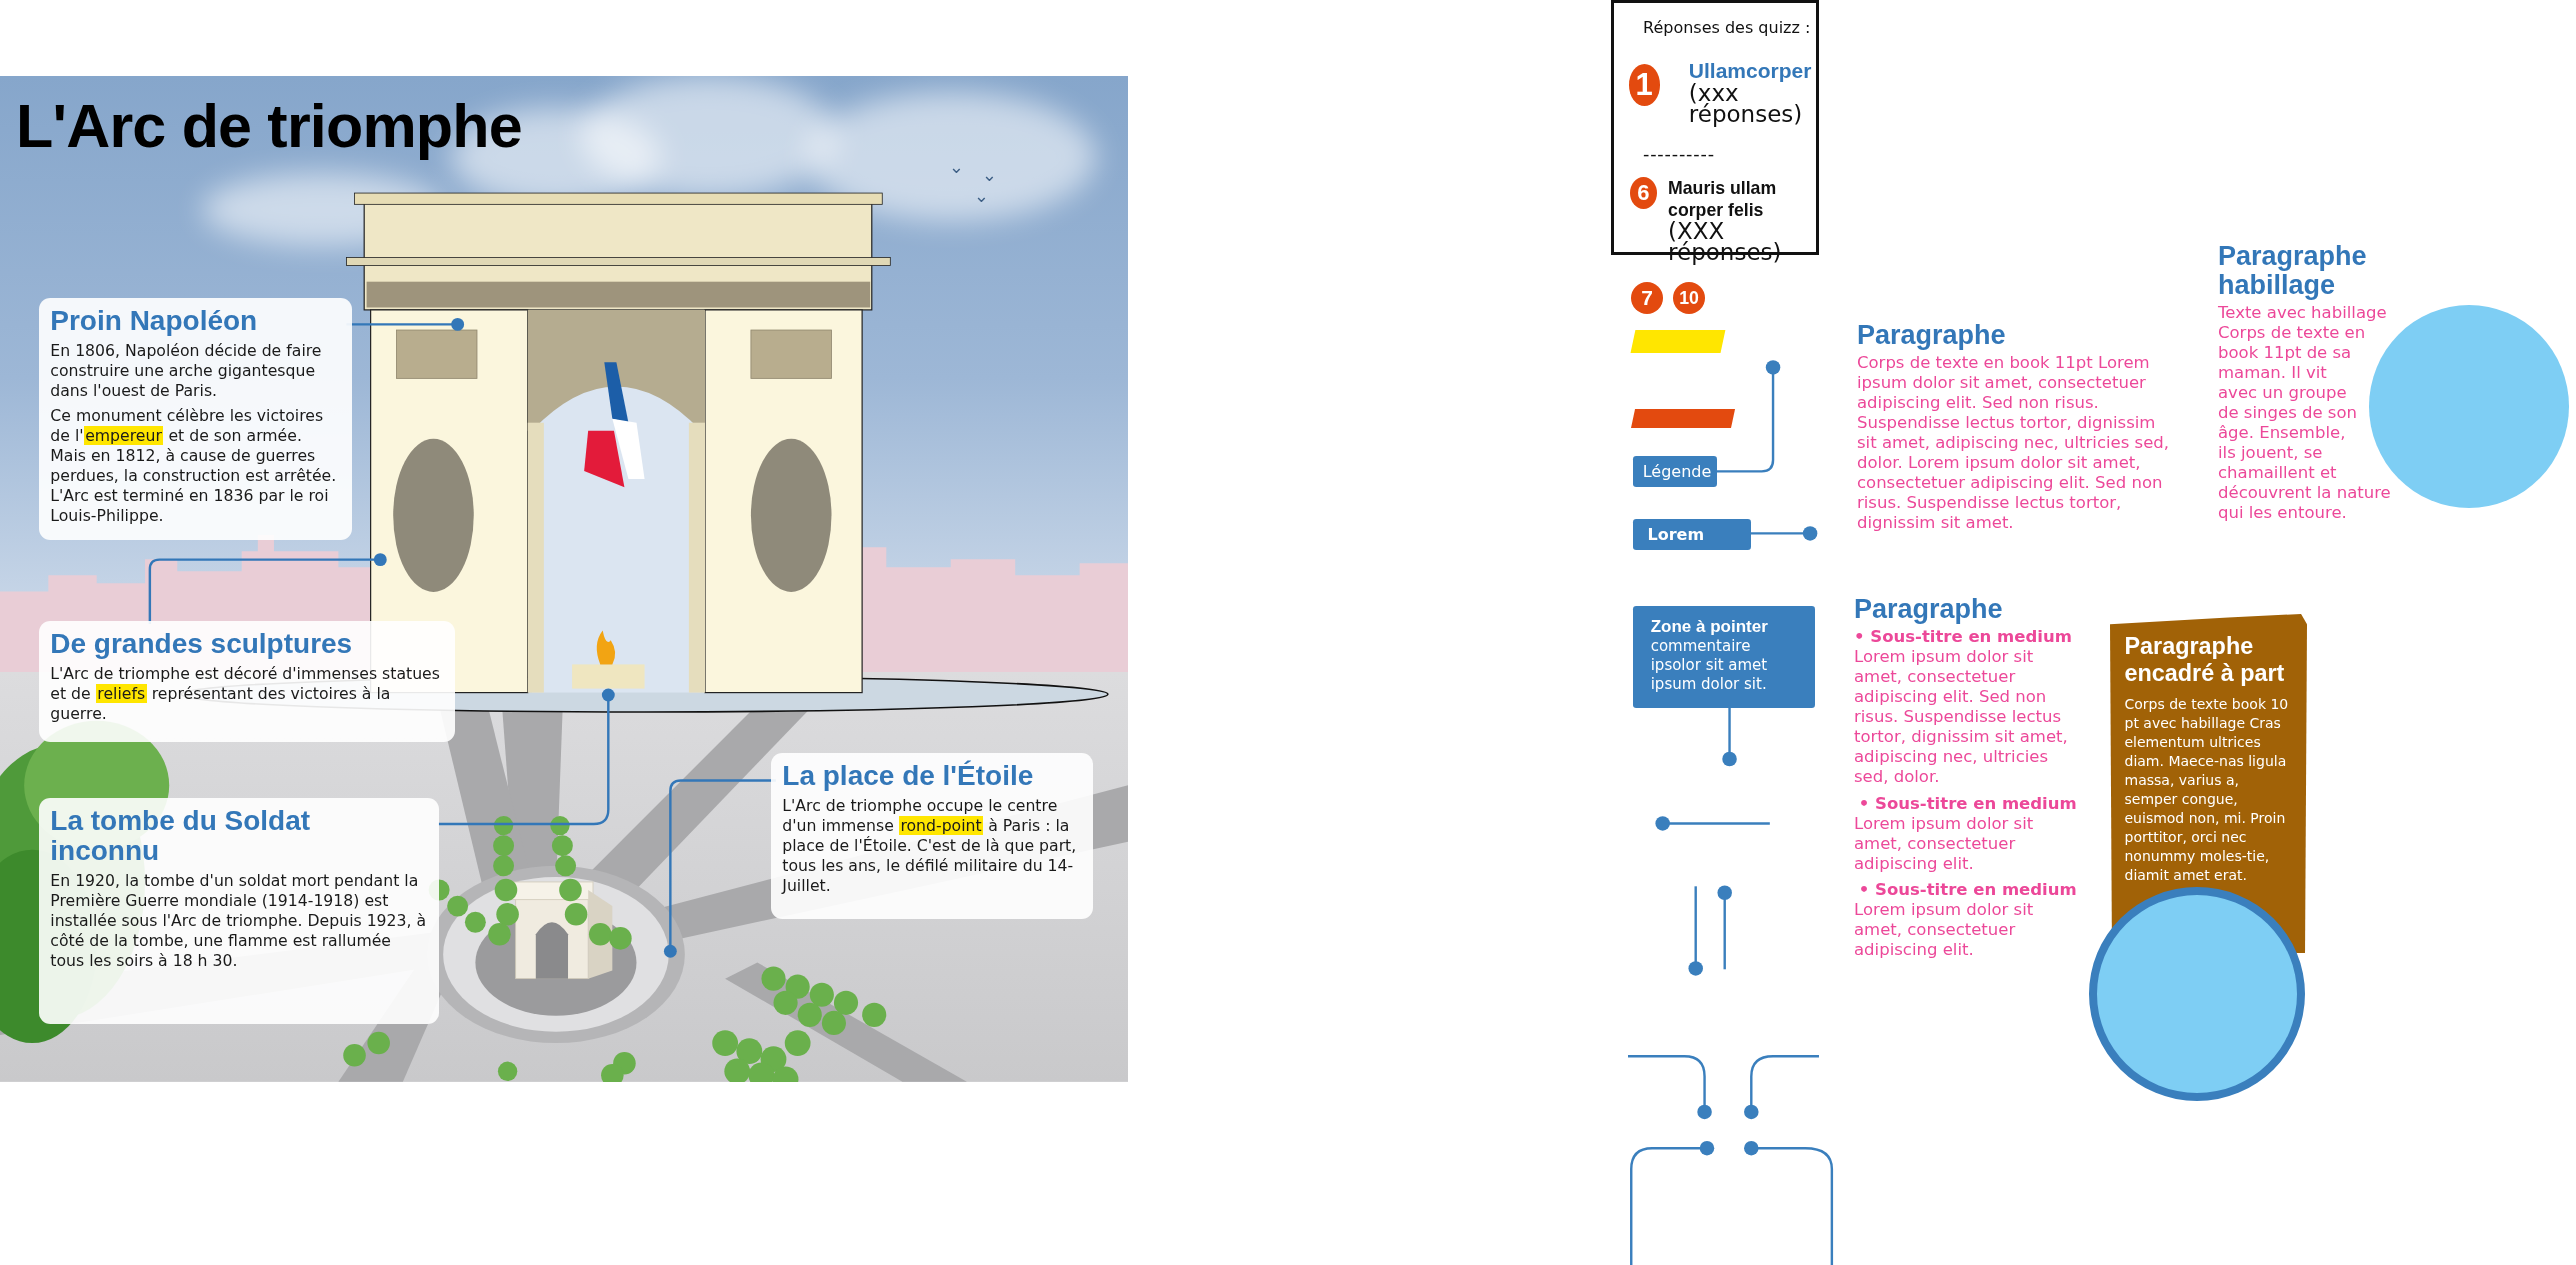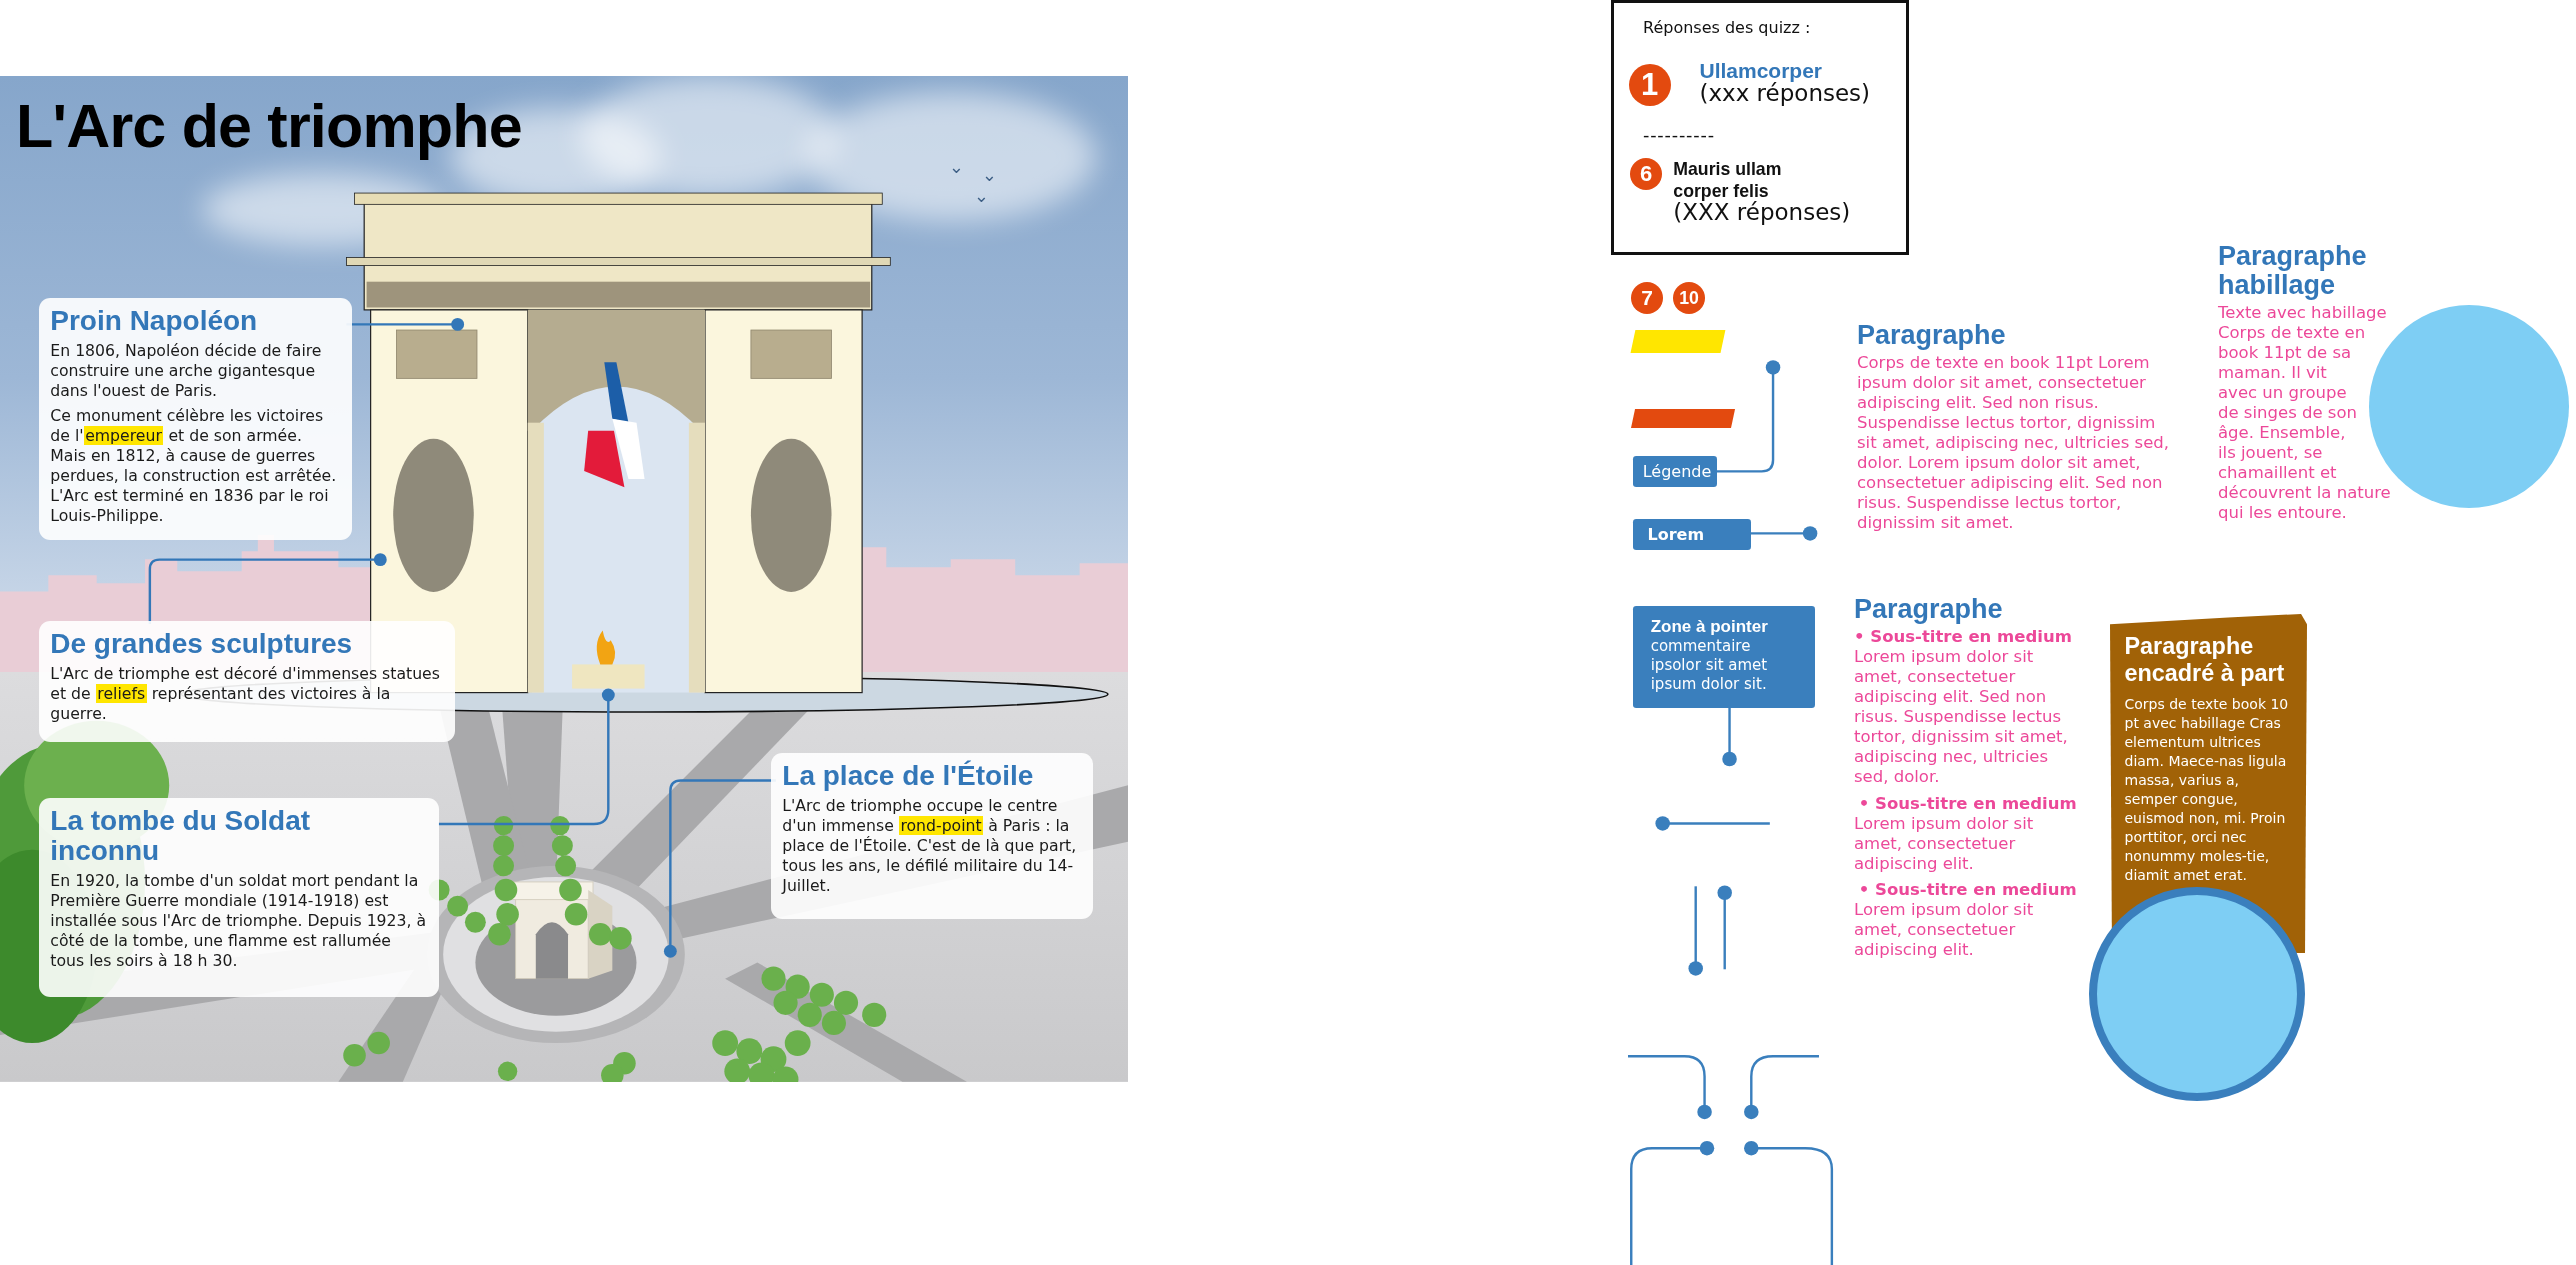--- a/index.html
+++ b/index.html
@@ -34,21 +34,21 @@
   .info-card p {
     font-family: "DejaVu Sans", sans-serif; font-size: 15.7px; line-height: 20px; color: #1a1a1a;
   }
   .info-card p + p { margin-top: 4.8px; }
   .hl { background: #ffe600; padding: 0 1.6px; }
 
   .bird { position: absolute; color: #3d5f85; font-size: 17.7px; }
 
   
   .quiz-box {
-    position: absolute; left: 1611px; top: 0; width: 298px; height: 255px;
+    position: absolute; left: 1611px; top: 0; width: 208px; height: 255px;
     border: 3.2px solid #111; padding: 14.5px 0 0 29px;
   }
   .quiz-title { font-family: "DejaVu Sans", sans-serif; font-size: 16px; }
   .quiz-row { display: flex; align-items: flex-start; }
   .num-badge {
     display: inline-flex; align-items: center; justify-content: center;
     background: #e34a0f; color: #fff; font-weight: 700; border-radius: 50%;
     font-family: "Liberation Sans", sans-serif;
   }
   .quiz-ans1 { margin-top: 22.6px; }
@@ -219,21 +219,21 @@
     <h2>Proin Napoléon</h2>
     <p>En 1806, Napoléon décide de faire construire une arche gigantesque dans l'ouest de Paris.</p>
     <p><span>Ce monument célèbre les victoires de l'</span><span class="hl">empereur</span><span> et de son armée. Mais en 1812, à cause de guerres perdues, la construction est arrêtée. L'Arc est terminé en 1836 par le roi Louis-Philippe.</span></p>
   </div>
 
   <div class="info-card" style="left:39px;top:545px;width:416px;height:121px;">
     <h2>De grandes sculptures</h2>
     <p><span>L'Arc de triomphe est décoré d'immenses statues et de </span><span class="hl">reliefs</span><span> représentant des victoires à la guerre.</span></p>
   </div>
 
-  <div class="info-card" style="left:39px;top:722px;width:400px;height:199px;">
+  <div class="info-card" style="left:39px;top:722px;width:400px;height:226px;">
     <h2 style="width:298px;">La tombe du Soldat inconnu</h2>
     <p>En 1920, la tombe d'un soldat mort pendant la Première Guerre mondiale (1914-1918) est installée sous l'Arc de triomphe. Depuis 1923, à côté de la tombe, une flamme est rallumée tous les soirs à 18 h 30.</p>
   </div>
 
   <div class="info-card" style="left:771px;top:677px;width:322px;height:166px;">
     <h2>La place de l'Étoile</h2>
     <p><span>L'Arc de triomphe occupe le centre d'un immense </span><span class="hl">rond-point</span><span> à Paris : la place de l'Étoile. C'est de là que part, tous les ans, le défilé militaire du 14-Juillet.</span></p>
   </div>
 </div>
 

